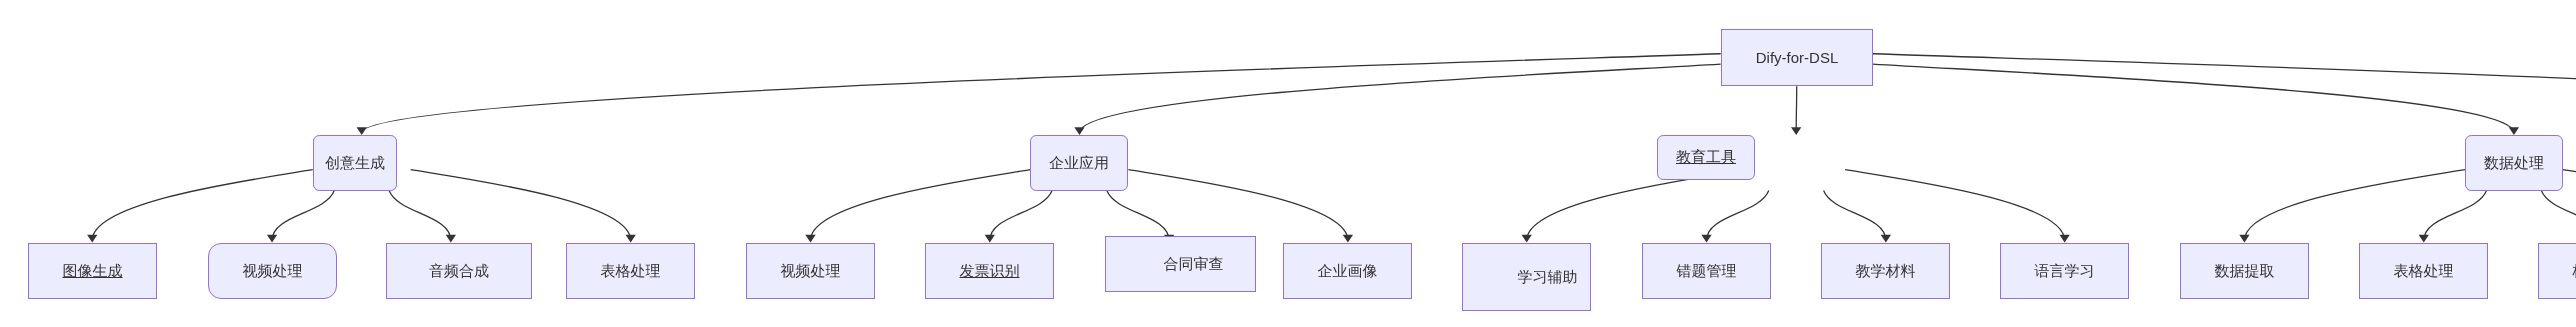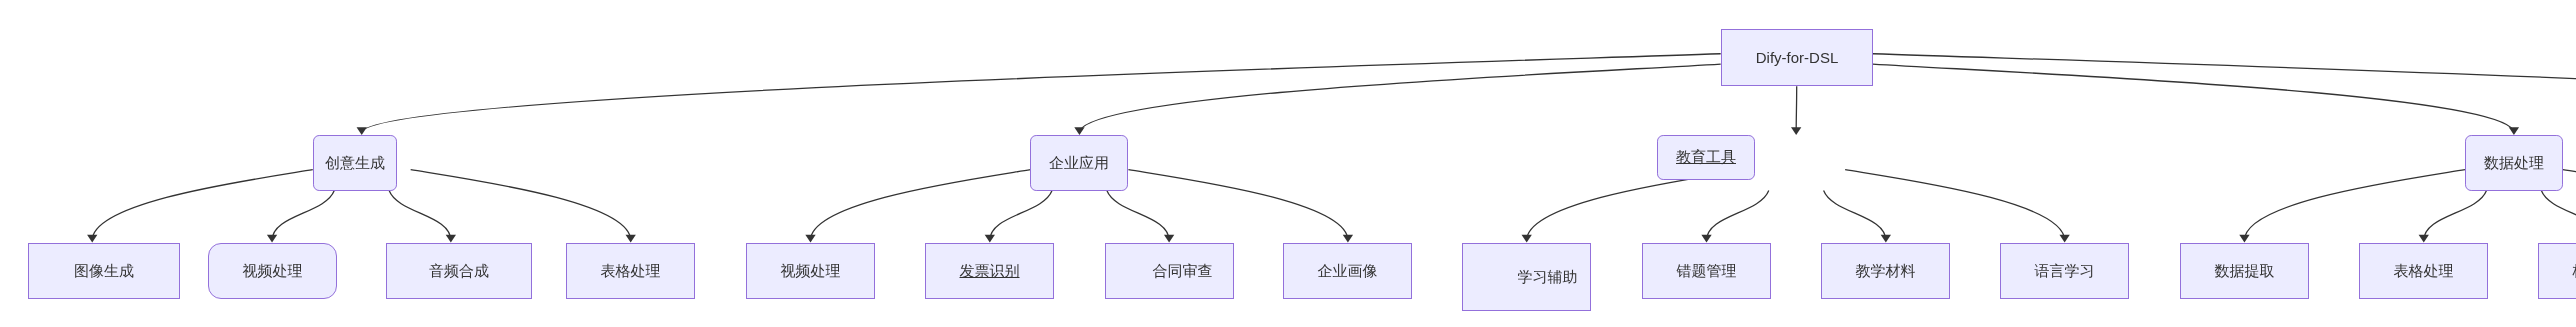--- a/index.html
+++ b/index.html
@@ -91,39 +91,39 @@
   <div class="node rounded" style="left: 1030px; top: 135px; width: 98px; height: 56px;">
       <span class="lbl">企业应用</span>
     </div>
   <div class="node rounded" style="left: 1657px; top: 135px; width: 98px; height: 45px; text-decoration: underline;">
       <span class="lbl">教育工具</span>
     </div>
   <div class="node rounded" style="left: 2465px; top: 135px; width: 98px; height: 56px;">
       <span class="lbl">数据处理</span>
     </div>
 
-  <div class="node" style="left: 28px; top: 243px; width: 152px; height: 56px;">
+  <div class="node" style="left: 28px; top: 243px; width: 129px; height: 56px; text-decoration: underline;">
       <span class="lbl">图像生成</span>
     </div>
   <div class="node" style="left: 208px; top: 243px; width: 129px; height: 56px; border-radius: 13px;">
       <span class="lbl">视频处理</span>
     </div>
   <div class="node" style="left: 386px; top: 243px; width: 146px; height: 56px;">
       <span class="lbl">音频合成</span>
     </div>
   <div class="node" style="left: 566px; top: 243px; width: 129px; height: 56px;">
       <span class="lbl">表格处理</span>
     </div>
   <div class="node" style="left: 746px; top: 243px; width: 129px; height: 56px;">
       <span class="lbl">视频处理</span>
     </div>
   <div class="node" style="left: 925px; top: 243px; width: 129px; height: 56px; text-decoration: underline;">
       <span class="lbl">发票识别</span>
     </div>
-  <div class="node" style="left: 1105px; top: 243px; width: 129px; height: 56px; padding-left: 26px;">
+  <div class="node" style="left: 1105px; top: 236px; width: 151px; height: 56px; padding-left: 26px;">
       <span class="lbl">合同审查</span>
     </div>
   <div class="node" style="left: 1283px; top: 243px; width: 129px; height: 56px;">
       <span class="lbl">企业画像</span>
     </div>
   <div class="node" style="left: 1462px; top: 243px; width: 129px; height: 68px; padding-left: 42px;">
       <span class="lbl">学习辅助</span>
     </div>
   <div class="node" style="left: 1642px; top: 243px; width: 129px; height: 56px;">
       <span class="lbl">错题管理</span>

